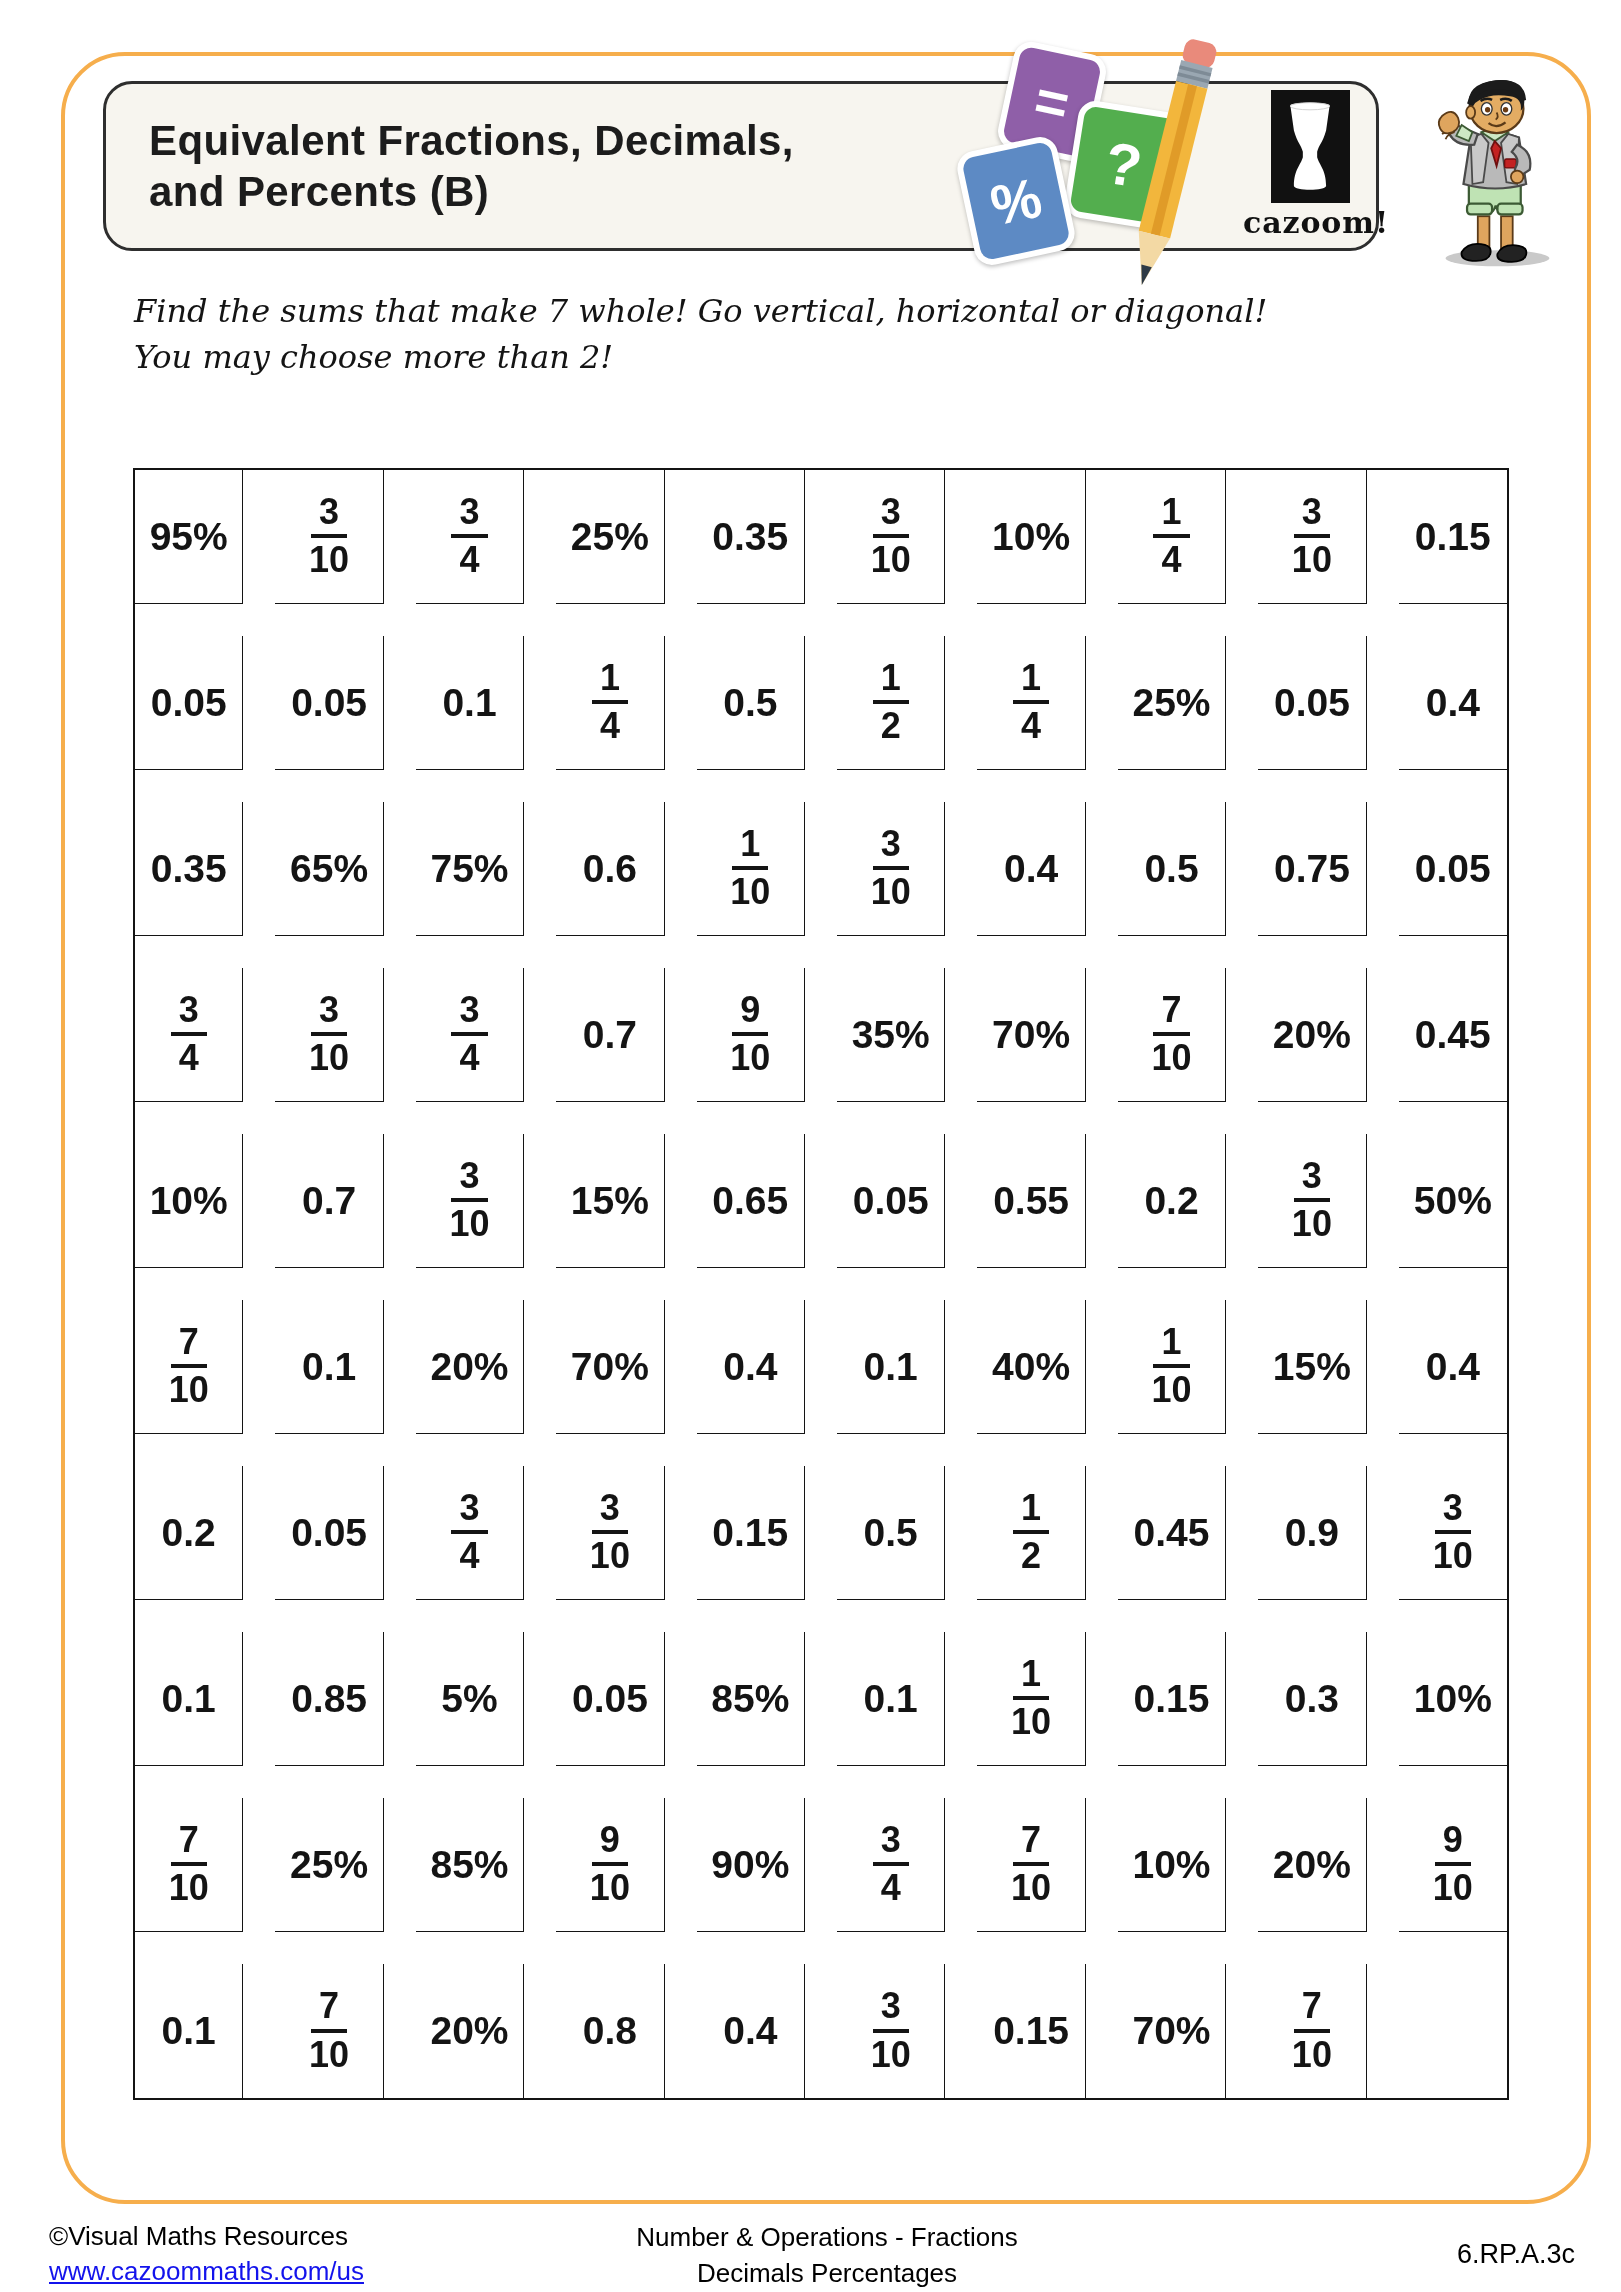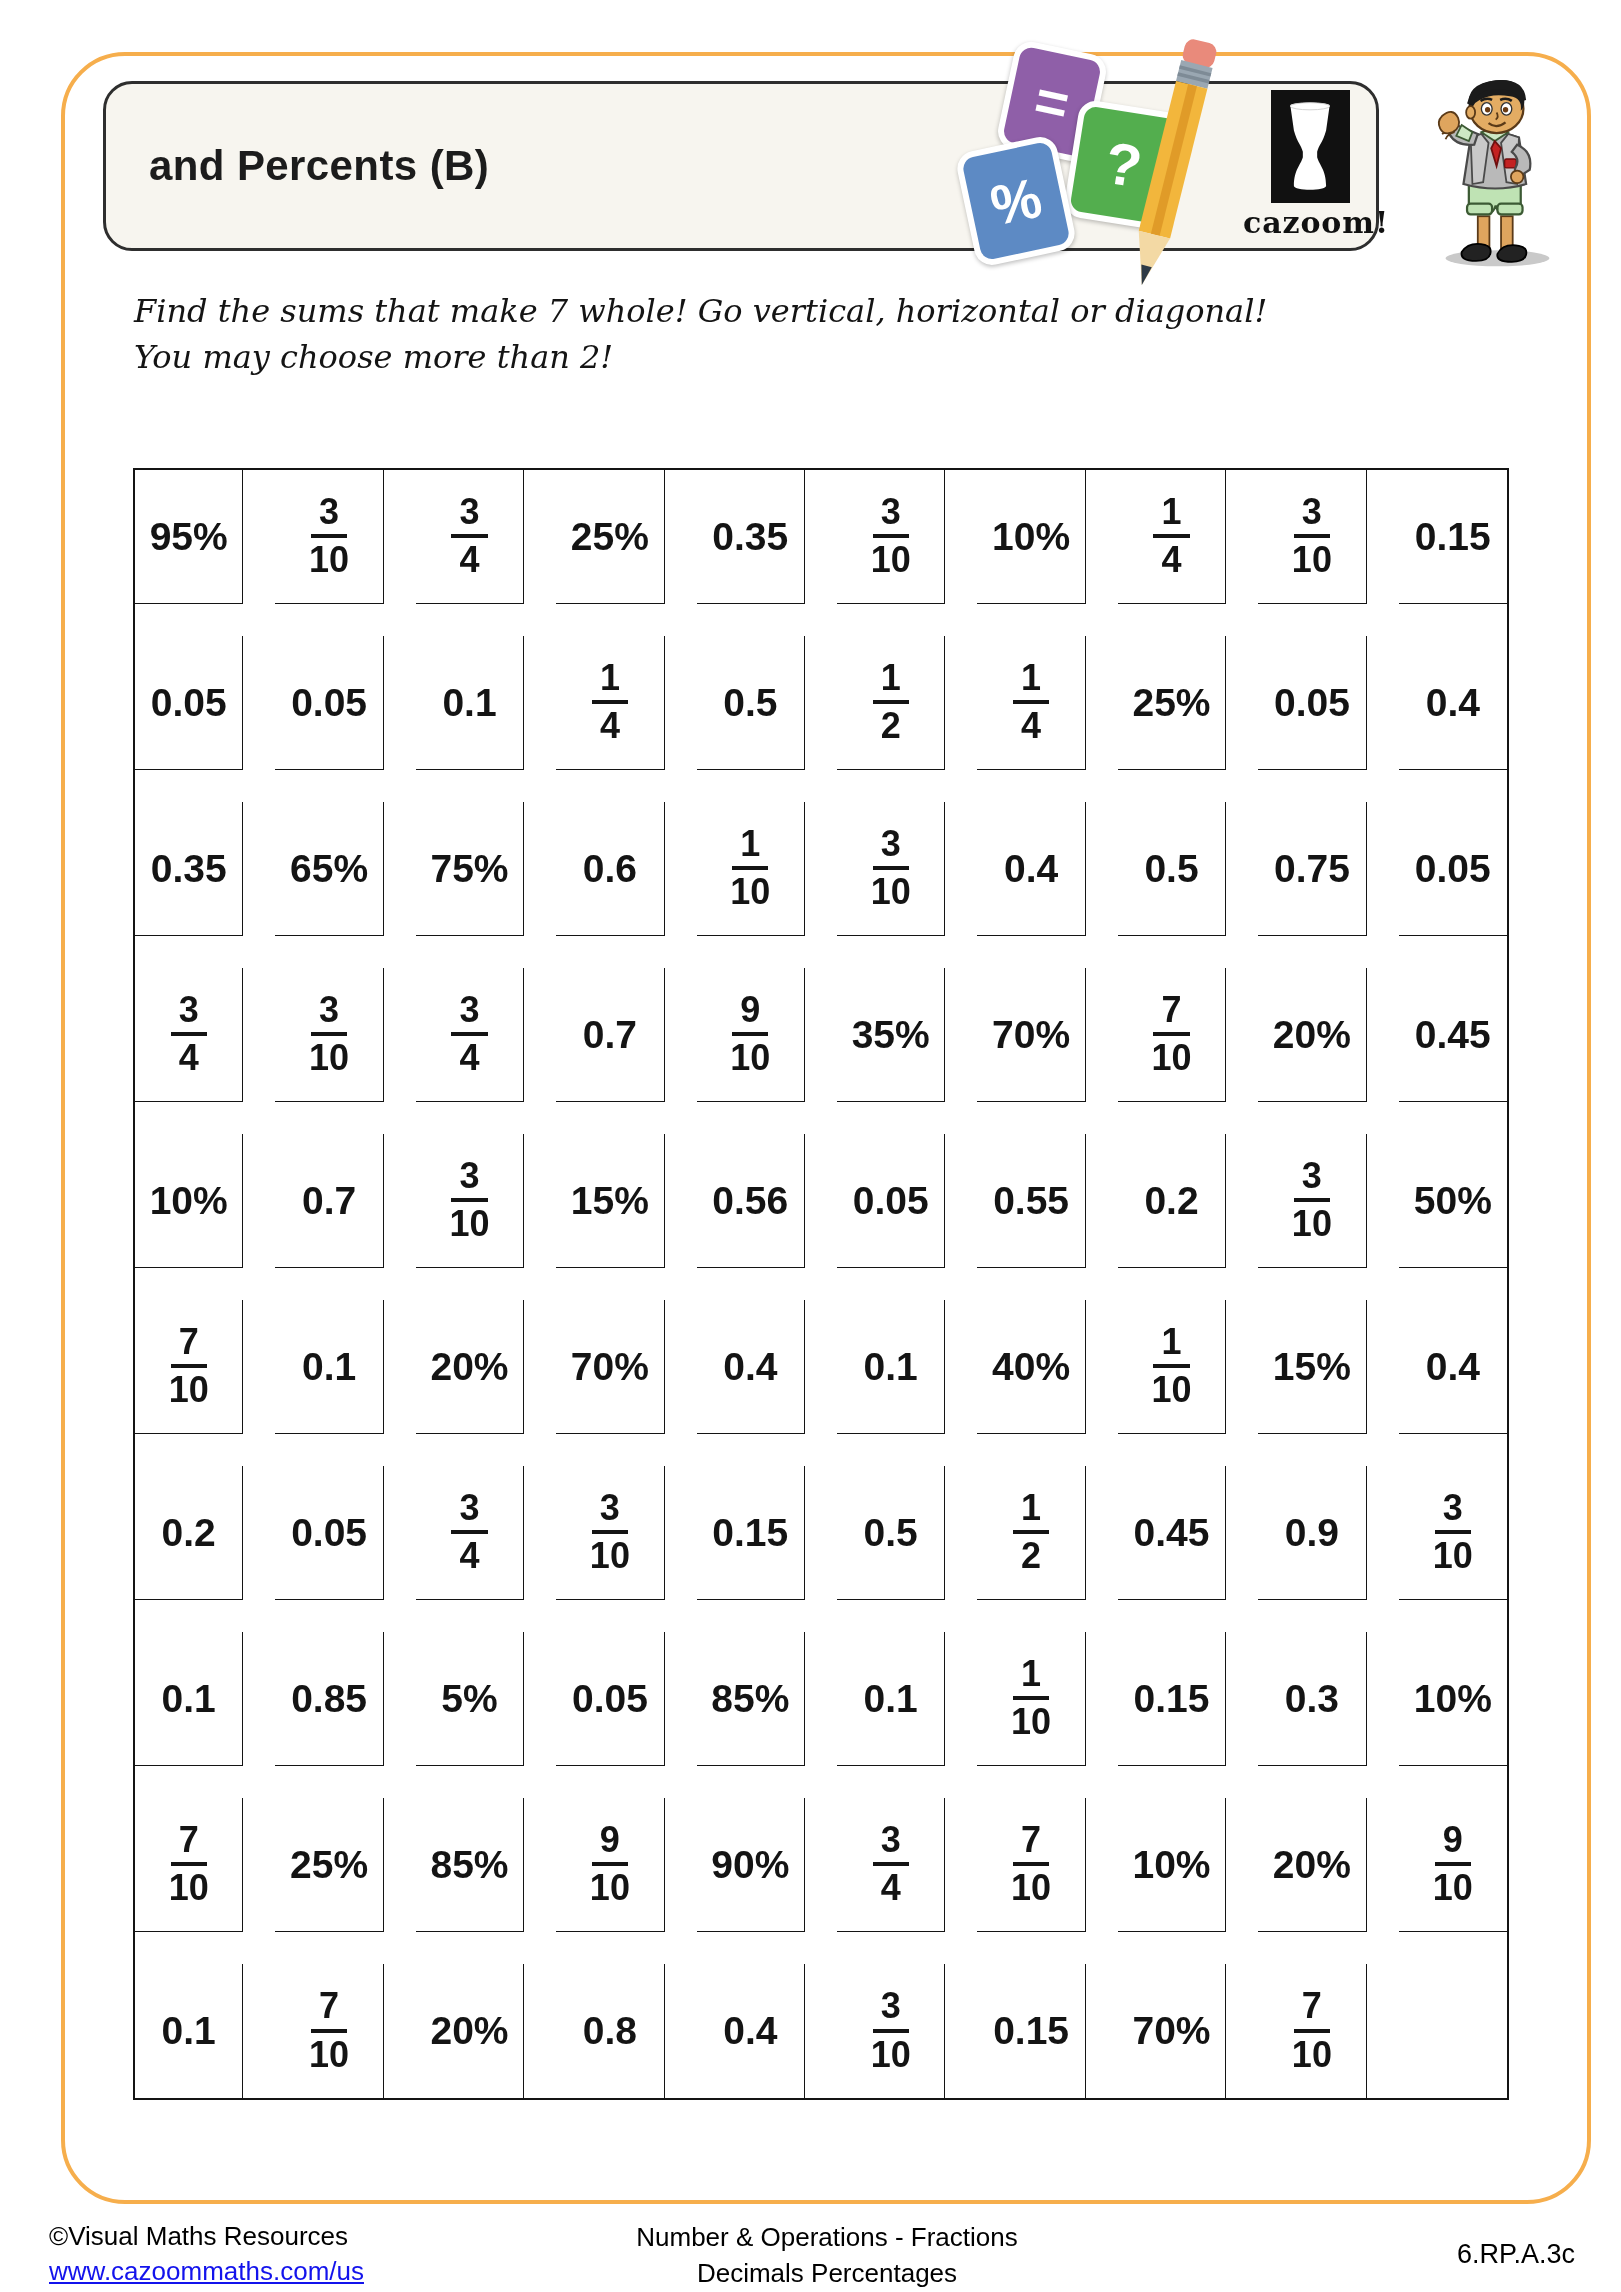--- a/index.html
+++ b/index.html
@@ -65,20 +65,21 @@
   .footer-right{ position:absolute; right:47px; top:20px; font-size:27px;}
 </style>
 </head>
 <body>
 
 <div class="page">
 
   <div class="frame"></div>
 
   <div class="title-box">
+    <div class="title-line">Equivalent Fractions, Decimals,</div>
     <div class="title-line">and Percents (B)</div>
   </div>
 
   <div class="card card-equals">
     <span>=</span>
   </div>
   <div class="card card-question">
     <span>?</span>
   </div>
   <div class="card card-percent">
@@ -278,21 +279,21 @@
       <div class="cell">0.45</div>
       <div class="cell">10%</div>
       <div class="cell">0.7</div>
       <div class="cell">
         <span class="frac">
           <span class="num">3</span>
           <span class="den">10</span>
         </span>
       </div>
       <div class="cell">15%</div>
-      <div class="cell">0.56</div>
+      <div class="cell">0.65</div>
       <div class="cell">0.05</div>
       <div class="cell">0.55</div>
       <div class="cell">0.2</div>
       <div class="cell">
         <span class="frac">
           <span class="num">3</span>
           <span class="den">10</span>
         </span>
       </div>
       <div class="cell">50%</div>

